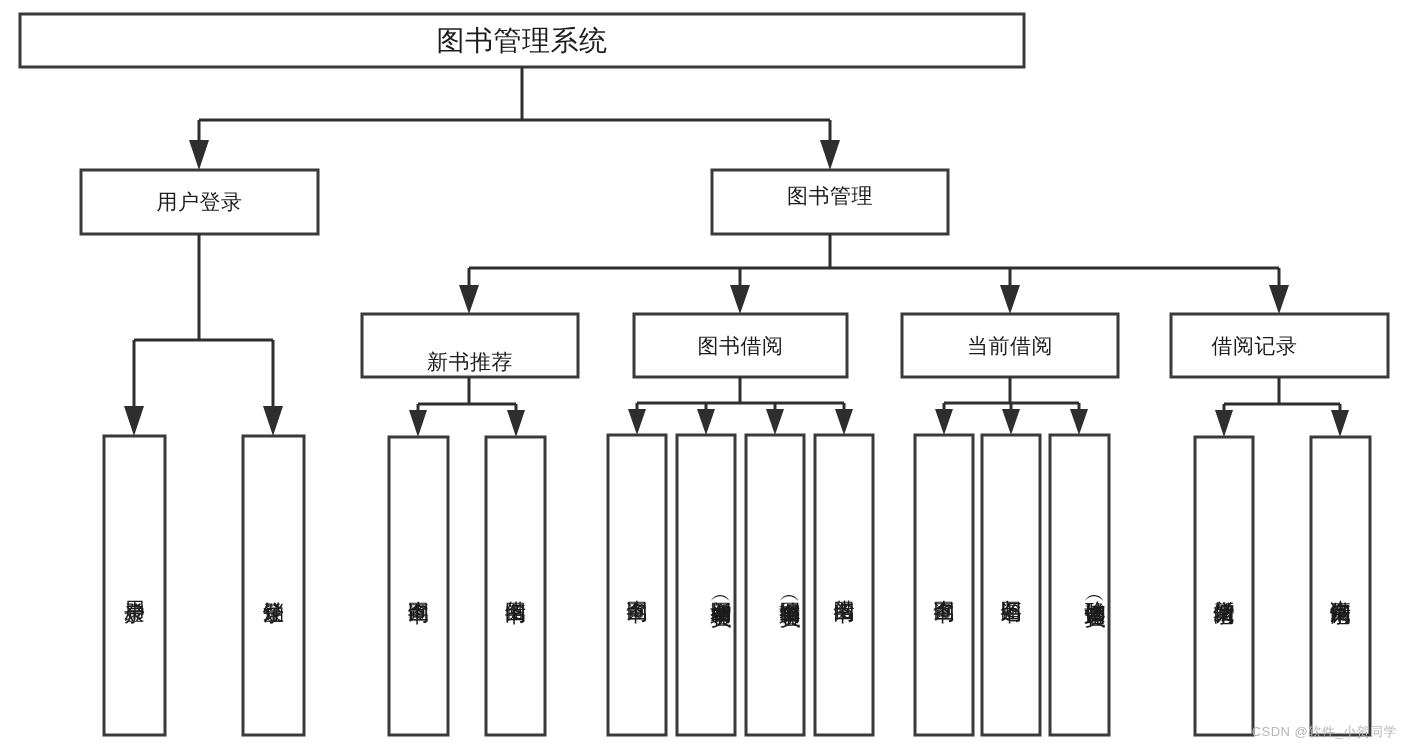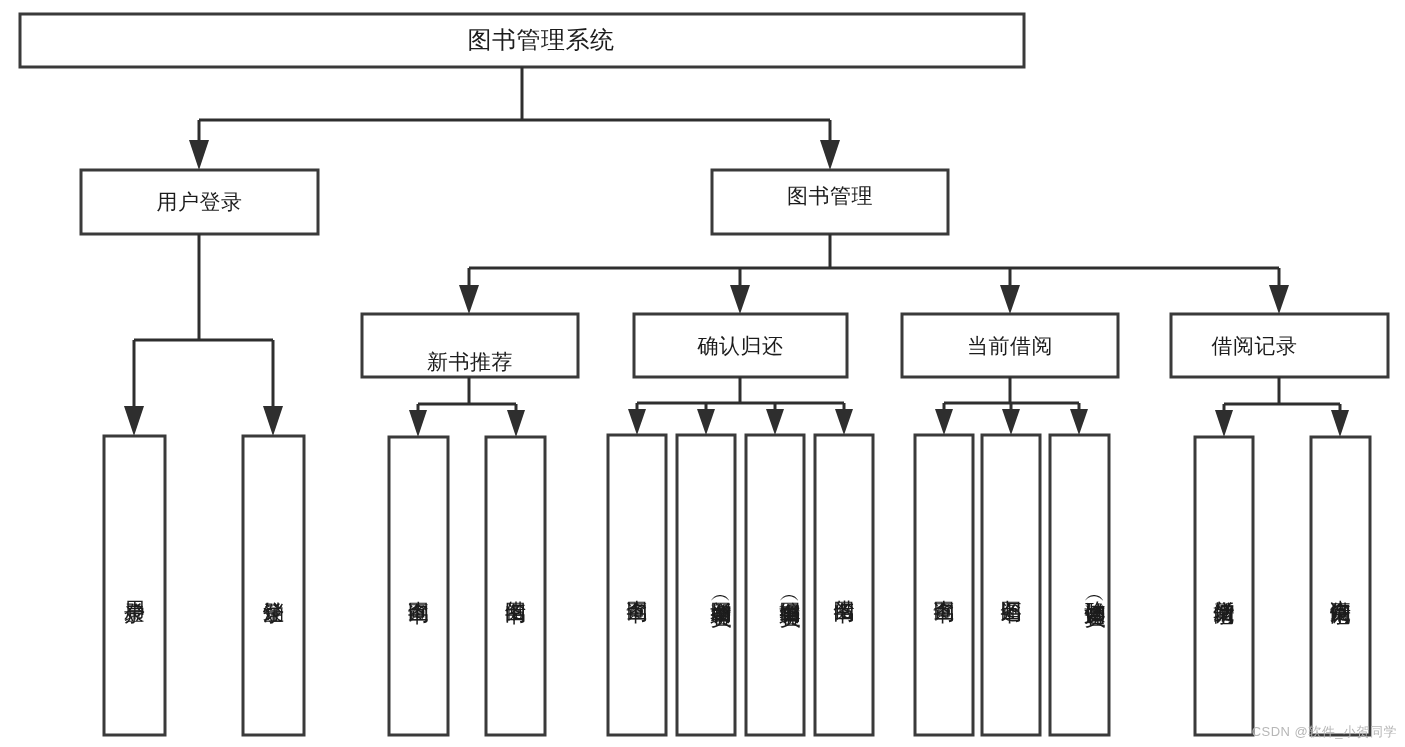--- a/index.html
+++ b/index.html
@@ -179,27 +179,27 @@
     <g>
       <path class="connector" d="M 1279 377 L 1279 404"></path>
       <path class="connector" d="M 1224 404 L 1340 404"></path>
       <path class="connector" d="M 1224 404 L 1224 410"></path>
       <path class="connector" d="M 1340 404 L 1340 410"></path>
       <polygon class="arrow-head" points="1224,437 1215,410 1233,410"></polygon>
       <polygon class="arrow-head" points="1340,437 1331,410 1349,410"></polygon>
     </g>
   </svg>
 
-  <div class="node-label-h" style="left:20px; top:14px; width:1004px; height:53px; font-size:24px;padding-left:19px;">图书管理系统</div>
+  <div class="node-label-h" style="left:20px; top:14px; width:1004px; height:53px; font-size:28px;">图书管理系统</div>
 
   <div class="node-label-h" style="left:81px; top:170px; width:237px; height:64px;">用户登录</div>
   <div class="node-label-h" style="left:712px; top:170px; width:236px; height:52px;">图书管理</div>
 
   <div class="node-label-h" style="left:362px; top:330px; width:216px; height:63px;">新书推荐</div>
-  <div class="node-label-h" style="left:634px; top:314px; width:213px; height:63px;">确认归还</div>
+  <div class="node-label-h" style="left:634px; top:314px; width:213px; height:63px;">图书借阅</div>
   <div class="node-label-h" style="left:902px; top:314px; width:216px; height:63px;text-align:center;">当前借阅</div>
   <div class="node-label-h" style="left:1146px; top:314px; width:217px; height:63px;">借阅记录</div>
 
   <div class="node-label-v" style="left:104px; top:436px; width:61px; height:299px;">用户登录</div>
   <div class="node-label-v" style="left:243px; top:436px; width:61px; height:299px;">注销登录</div>
 
   <div class="node-label-v" style="left:389px; top:437px; width:59px; height:298px;">查询图书</div>
   <div class="node-label-v" style="left:486px; top:437px; width:59px; height:298px;">借阅图书</div>
 
   <div class="node-label-v" style="left:608px; top:435px; width:58px; height:300px;">查询图书</div>

